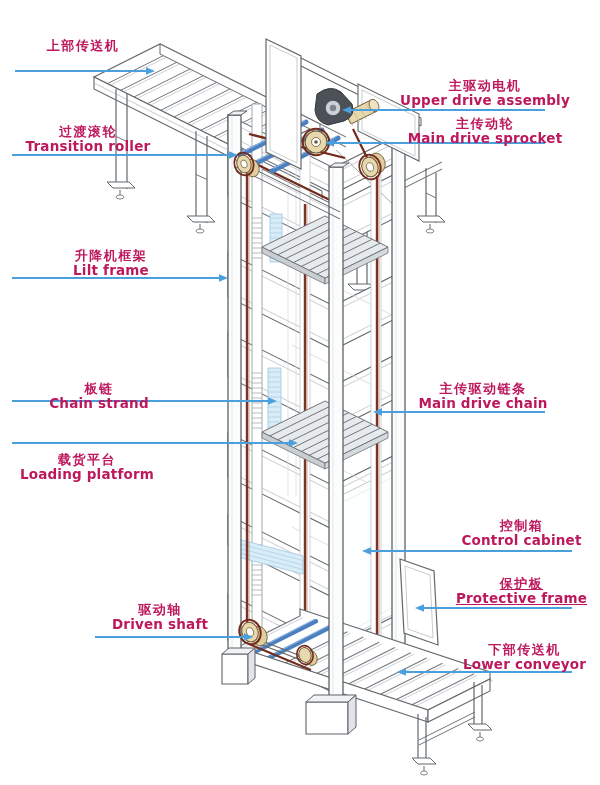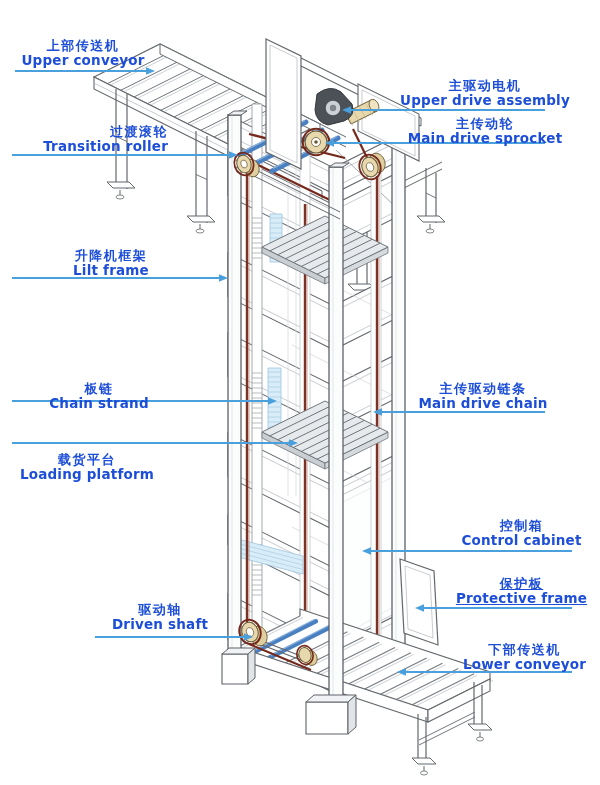--- a/index.html
+++ b/index.html
@@ -1,19 +1,19 @@
 <!DOCTYPE html>
 <html><head>
 <meta charset="utf-8">
 <style>
   html,body{margin:0;padding:0;background:#fff;}
   #stage{position:relative;width:600px;height:785px;background:#fff;overflow:hidden;
          font-family:"DejaVu Sans","Liberation Sans",sans-serif;}
   #diagram{position:absolute;left:0;top:0;}
-  .label{position:absolute;text-align:center;color:#1d4ed8;font-weight:700;line-height:1.18;}
+  .label{position:absolute;text-align:center;color:#be185d;font-weight:700;line-height:1.18;}
   .label .zh{font-size:13px;letter-spacing:1.5px;}
   .label .en{font-size:13.5px;letter-spacing:.2px;}
 </style>
 </head>
 <body>
 
 <div id="stage">
   <svg id="diagram" width="600" height="785" viewBox="0 0 600 785" xmlns="http://www.w3.org/2000/svg">
       <g>
         <polygon points="94,77 160,44 320,124 254,157" fill="#fff" stroke="#63686d" stroke-width="1.2"></polygon>
@@ -396,23 +396,22 @@
         </g>
         <g>
           <line x1="404" y1="672" x2="572" y2="672" stroke="#4aa0dd" stroke-width="2"></line>
           <polygon points="397,672 406,668.2 406,675.8" fill="#4aa0dd" stroke="none" stroke-width="0"></polygon>
         </g>
       </g>
     </svg>
 
   <div class="label" style="left:3px;top:38px;width:160px;">
     <div class="zh">上部传送机</div>
-    <div class="en">Upper conveyor</div>
-  </div>
-  <div class="label" style="left:8px;top:124px;width:160px;text-align:right;">
+  </div>
+  <div class="label" style="left:8px;top:124px;width:160px;">
     <div class="zh">过渡滚轮</div>
     <div class="en">Transition roller</div>
   </div>
   <div class="label" style="left:31px;top:248px;width:160px;">
     <div class="zh">升降机框架</div>
     <div class="en">Lilt frame</div>
   </div>
   <div class="label" style="left:19px;top:366px;width:160px;margin-top:15px;">
     <div class="zh">板链</div>
     <div class="en">Chain strand</div>

